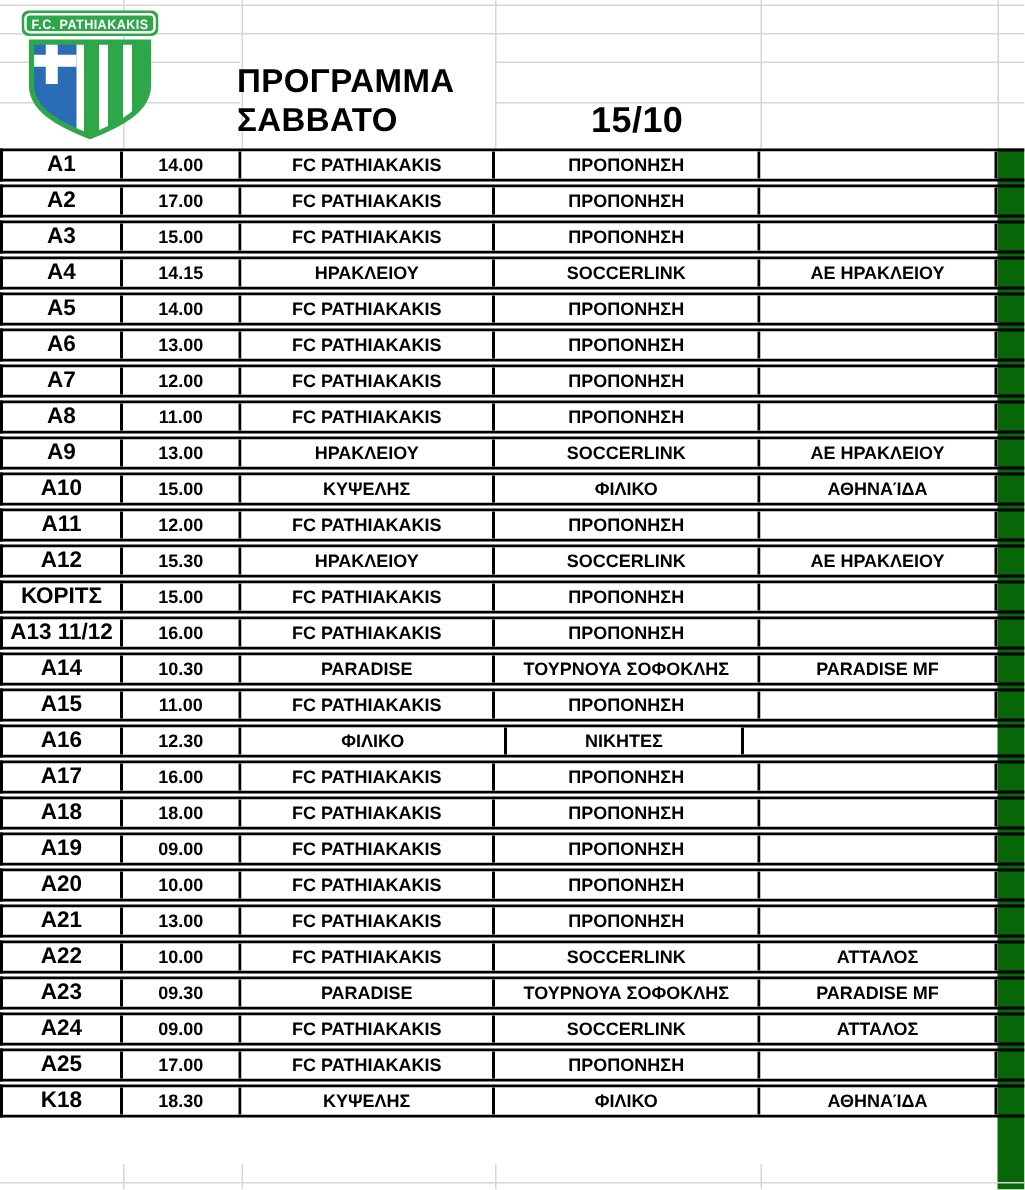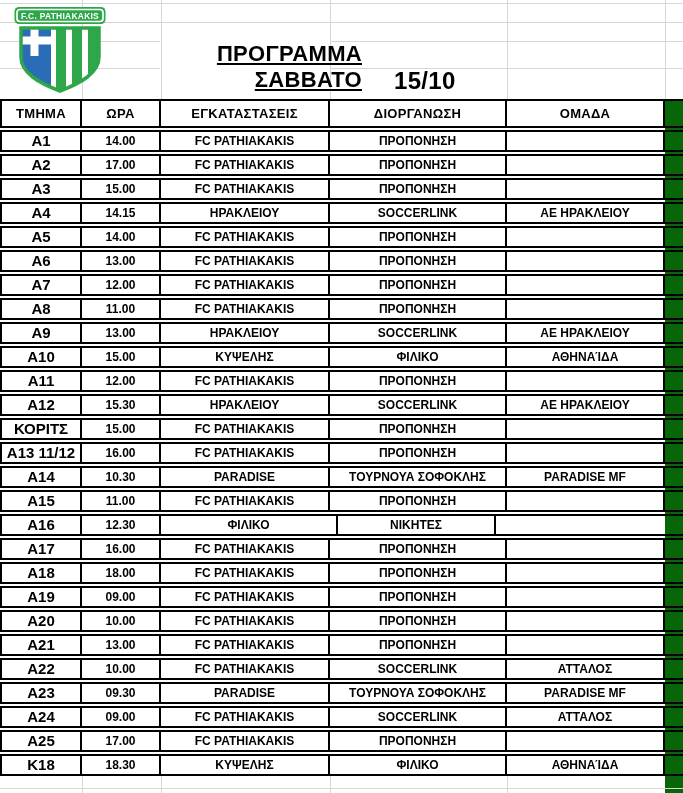--- a/index.html
+++ b/index.html
@@ -9,22 +9,22 @@
   }
   
   .hline{position:absolute;height:1px;background:#d6d6d6;z-index:1}
   .vline{position:absolute;width:1px;background:#d6d6d6;z-index:1}
 
   
   #logo{position:absolute;left:13px;top:4px;width:94px;height:92px;z-index:3}
 
   
   #title{
-    position:absolute;left:158px;top:41px;width:204px;text-align:right;
-    font-size:22px;font-weight:bold;line-height:26px;letter-spacing:.3px;z-index:3;text-decoration:underline;
+    position:absolute;left:158px;top:41px;width:204px;text-align:left;
+    font-size:22px;font-weight:bold;line-height:26px;letter-spacing:.3px;z-index:3;
   }
   #date{
     position:absolute;left:394px;top:67px;font-size:24px;font-weight:bold;
     letter-spacing:.3px;z-index:3;
   }
 
   
   #green-strip{position:absolute;left:665px;top:99px;width:18px;height:694px;z-index:1}
 
   
@@ -98,28 +98,20 @@
 
 <div id="title">
   <div>ΠΡΟΓΡΑΜΜΑ</div>
   <div>ΣΑΒΒΑΤΟ</div>
 </div>
 <div id="date">15/10</div>
 
 <div id="green-strip" style="background: rgb(7, 102, 7);"></div>
 
 <div id="table">
-  <div class="trow header">
-      <div class="cell c0">ΤΜΗΜΑ</div>
-      <div class="cell c1">ΩΡΑ</div>
-      <div class="cell c2">ΕΓΚΑΤΑΣΤΑΣΕΙΣ</div>
-      <div class="cell c3">ΔΙΟΡΓΑΝΩΣΗ</div>
-      <div class="cell c4">ΟΜΑΔΑ</div>
-      <div class="cell c5"></div>
-    </div>
   <div>
       <div class="trow">
         <div class="cell c0">A1</div>
         <div class="cell c1">14.00</div>
         <div class="cell c2">FC PATHIAKAKIS</div>
         <div class="cell c3">ΠΡΟΠΟΝΗΣΗ</div>
         <div class="cell c4"></div>
         <div class="cell c5"></div>
       </div>
       <div class="trow">

